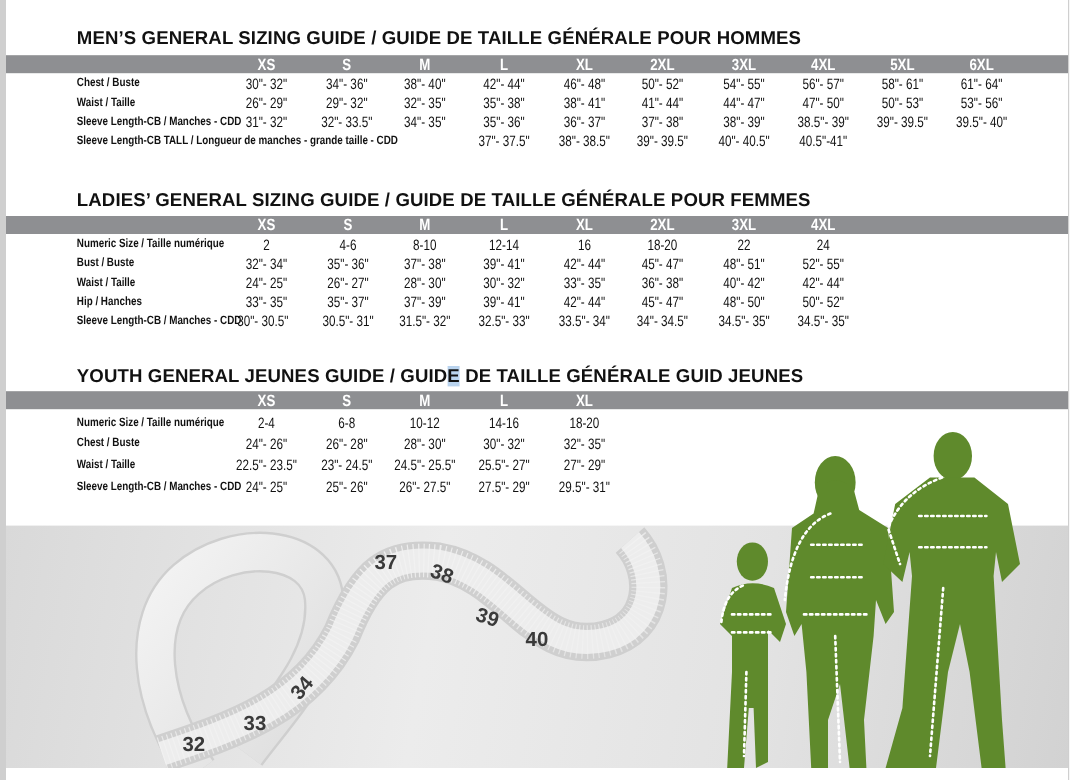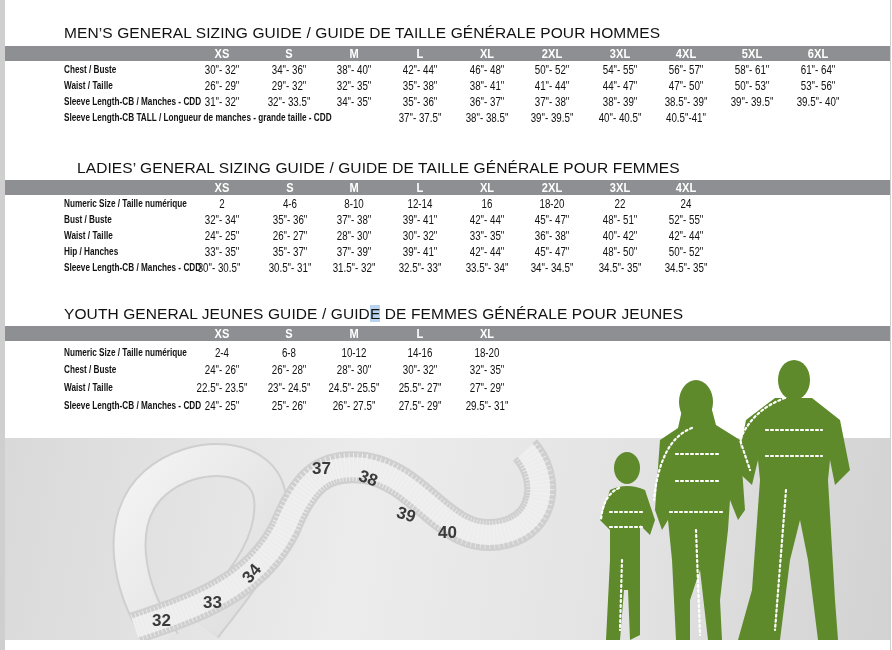--- a/index.html
+++ b/index.html
@@ -1,20 +1,20 @@
 <!DOCTYPE html>
 <html><head>
 <meta charset="utf-8">
 <style>
   html, body { margin:0; padding:0; }
   body { width:892px; height:650px; background:#ffffff; position:relative; overflow:hidden; font-family:"Liberation Sans", sans-serif; }
   .frame-left { position:absolute; left:0; top:0; width:5px; height:650px; background:#cfcfcf; }
   .frame-right { position:absolute; right:1px; top:0; width:1px; height:650px; background:#cfcfcf; }
   .section { position:absolute; left:0; width:892px; }
-  .title { position:absolute; left:64px; font-weight:normal; font-size:15.5px; color:#111; letter-spacing:0.1px; white-space:nowrap; }
+  .title { position:absolute; left:64px; font-weight:bold; font-size:15.5px; color:#111; letter-spacing:0.1px; white-space:nowrap; }
   .title .sel { background:#b9d3ee; }
   .bar { position:absolute; left:5px; width:885px; height:15px; background:#8e8f92; }
   .hdr { position:absolute; top:0; height:15px; line-height:16px; font-family:"Liberation Sans", sans-serif; font-weight:bold; color:#ffffff; font-size:13.5px; transform:translateX(-50%) scaleX(0.82); white-space:nowrap; }
   .row { position:absolute; left:0; width:892px; height:16px; }
   .rlabel { position:absolute; left:64px; top:0; font-weight:bold; font-size:10px; color:#111; transform-origin:left center; transform:scaleX(0.82); white-space:nowrap; line-height:16px; }
   .cell { position:absolute; top:0; font-size:12.5px; color:#111; transform:translateX(-50%) scaleX(0.78); white-space:nowrap; line-height:16px; }
   .photo { position:absolute; left:5px; top:438px; width:885px; height:202px; background:linear-gradient(100deg,#d9d9d9 0%,#ececec 40%,#e3e3e3 70%,#d2d2d2 100%); overflow:hidden; }
   .figures { position:absolute; left:0; top:0; width:892px; height:650px; pointer-events:none; }
 </style>
 </head>
@@ -81,21 +81,21 @@
     <span class="rlabel">Sleeve Length-CB TALL / Longueur de manches - grande taille - CDD</span>
     <span class="cell" style="left:420px;">37"- 37.5"</span>
     <span class="cell" style="left:487px;">38"- 38.5"</span>
     <span class="cell" style="left:552px;">39"- 39.5"</span>
     <span class="cell" style="left:620px;">40"- 40.5"</span>
     <span class="cell" style="left:686px;">40.5"-41"</span>
   </div>
 </div>
 
 <div class="section" style="top:159px;">
-  <div class="title" style="top:0;margin-left:13px;">LADIES’ GENERAL SIZING GUIDE / GUIDE DE TAILLE GÉNÉRALE POUR FEMMES</div>
+  <div class="title" style="top:0;">LADIES’ GENERAL SIZING GUIDE / GUIDE DE TAILLE GÉNÉRALE POUR FEMMES</div>
   <div class="bar" style="top:21px;">
     <span class="hdr" style="left:217px;">XS</span>
     <span class="hdr" style="left:285px;">S</span>
     <span class="hdr" style="left:349px;">M</span>
     <span class="hdr" style="left:415px;">L</span>
     <span class="hdr" style="left:482px;">XL</span>
     <span class="hdr" style="left:547px;">2XL</span>
     <span class="hdr" style="left:615px;">3XL</span>
     <span class="hdr" style="left:681px;">4XL</span>
   </div>
@@ -151,21 +151,21 @@
     <span class="cell" style="left:420px;">32.5"- 33"</span>
     <span class="cell" style="left:487px;">33.5"- 34"</span>
     <span class="cell" style="left:552px;">34"- 34.5"</span>
     <span class="cell" style="left:620px;">34.5"- 35"</span>
     <span class="cell" style="left:686px;">34.5"- 35"</span>
   </div>
 </div>
 
 <div class="section" style="top:305px;">
   <div class="title" style="top:0;">
-    <span>YOUTH GENERAL JEUNES GUIDE / GUID</span><span class="sel">E</span><span> DE FEMMES GÉNÉRALE POUR JEUNES</span>
+    <span>YOUTH GENERAL JEUNES GUIDE / GUID</span><span class="sel">E</span><span> DE TAILLE GÉNÉRALE GUID JEUNES</span>
   </div>
   <div class="bar" style="top:21px;">
     <span class="hdr" style="left:217px;">XS</span>
     <span class="hdr" style="left:284px;">S</span>
     <span class="hdr" style="left:349px;">M</span>
     <span class="hdr" style="left:415px;">L</span>
     <span class="hdr" style="left:482px;">XL</span>
   </div>
   <div class="row" style="top:40px;">
     <span class="rlabel">Numeric Size / Taille numérique</span>

